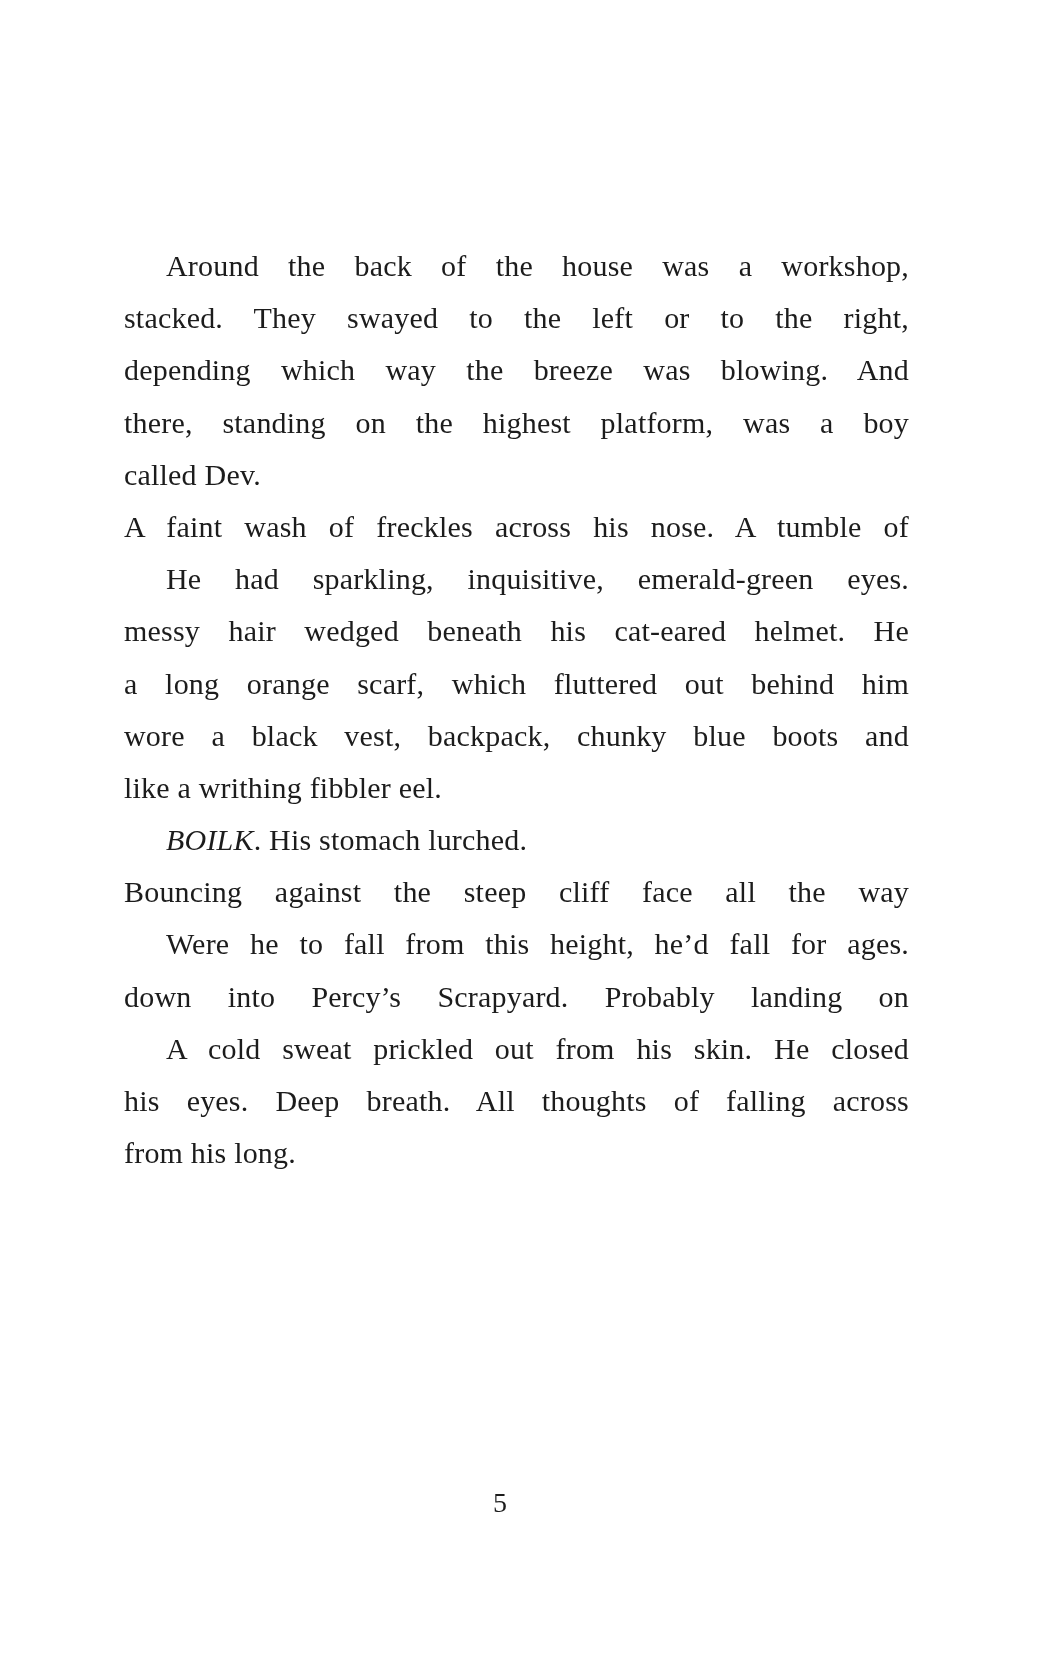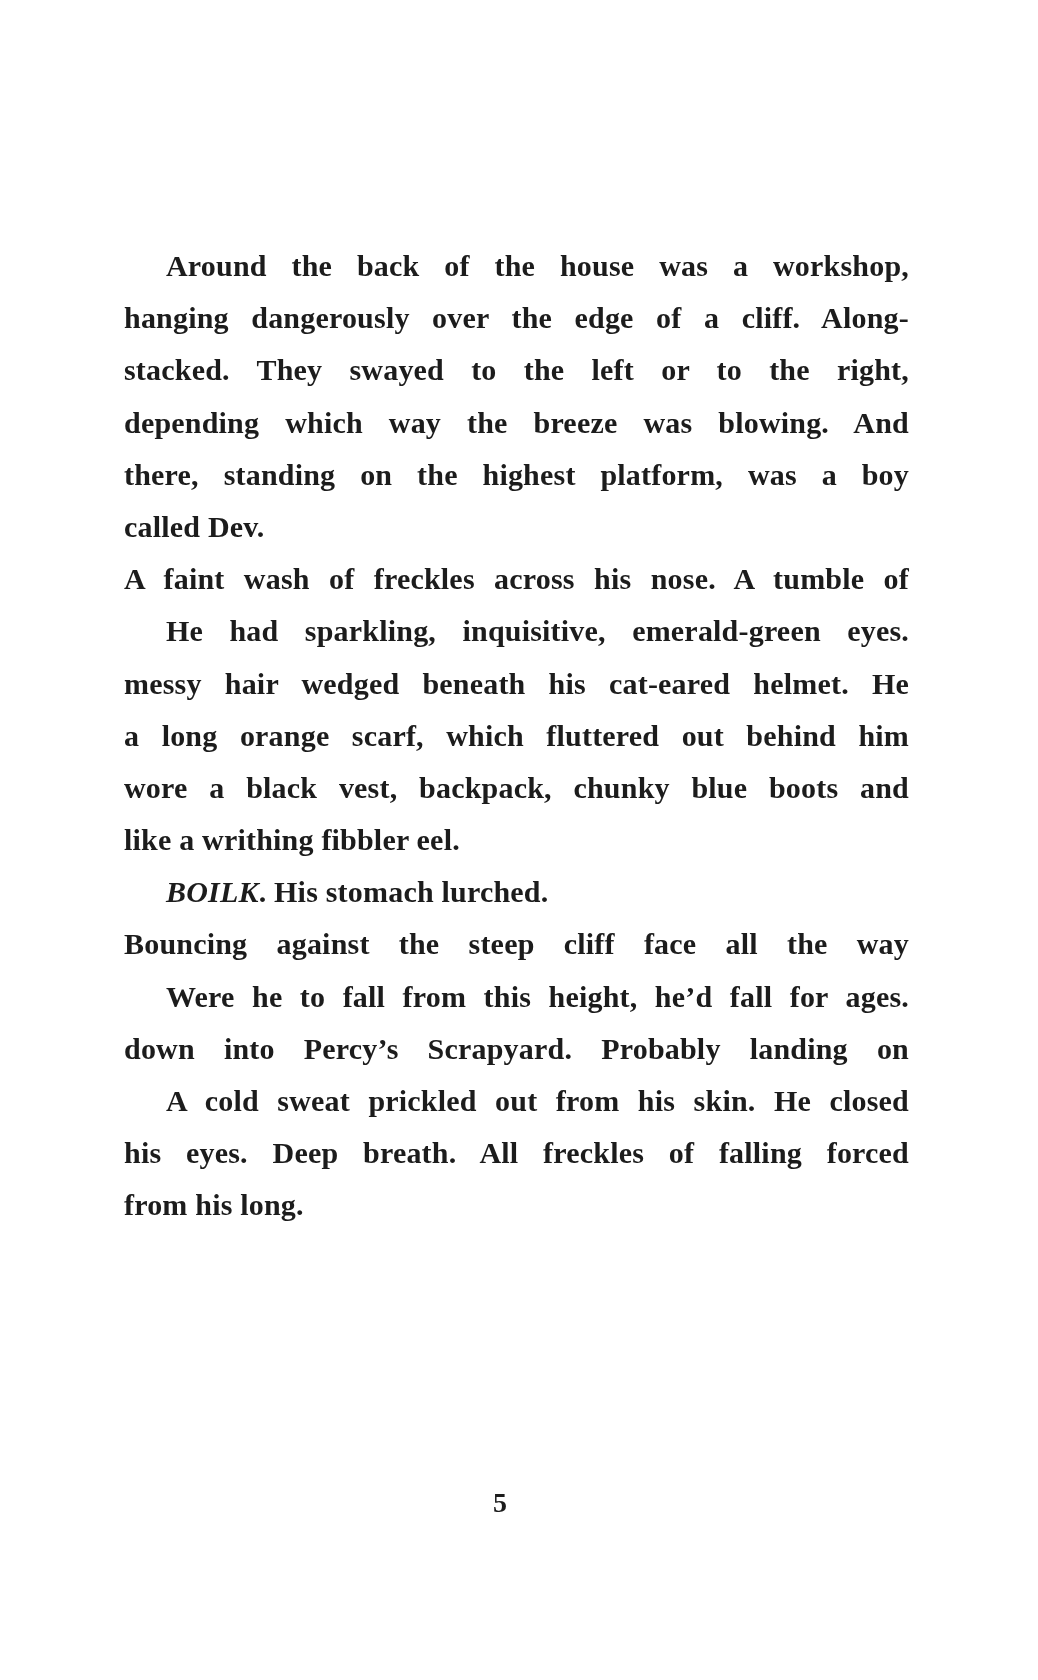--- a/index.html
+++ b/index.html
@@ -14,21 +14,20 @@
       overflow: hidden;
       color: #1a1a1a;
       font-family: "Liberation Serif", "DejaVu Serif", serif;
     }
     .page {
       position: absolute;
       left: 0; top: 0;
       width: 1038px;
       height: 1380px;
       background: #ffffff;
-      font-weight: bold;
     }
     .text-block {
       position: absolute;
       left: 124px;
       top: 240px;
       width: 785px;
     }
     .line {
       display: block;
       height: 52.2px;
@@ -60,39 +59,38 @@
       color: #1c1c1c;
     }
   </style>
 </head>
 <body>
 
 <div class="page">
   <div class="text-block">
 
     <span class="line indent">Around the back of the house was a workshop,</span>
-    <span class="line">hanging dangerously over the edge of a cliff. Along-</span>
     <span class="line">stacked. They swayed to the left or to the right,</span>
     <span class="line">depending which way the breeze was blowing. And</span>
     <span class="line">there, standing on the highest platform, was a boy</span>
     <span class="line last">called Dev.</span>
 
     <span class="line">A faint wash of freckles across his nose. A tumble of</span>
     <span class="line indent">He had sparkling, inquisitive, emerald-green eyes.</span>
     <span class="line">messy hair wedged beneath his cat-eared helmet. He</span>
     <span class="line">a long orange scarf, which fluttered out behind him</span>
     <span class="line">wore a black vest, backpack, chunky blue boots and</span>
     <span class="line last">like a writhing fibbler eel.</span>
 
     <span class="line indent last"><span class="ital">BOILK</span><span>. His stomach lurched.</span></span>
 
     <span class="line">Bouncing against the steep cliff face all the way</span>
     <span class="line indent">Were he to fall from this height, he’d fall for ages.</span>
     <span class="line">down into Percy’s Scrapyard. Probably landing on</span>
 
     <span class="line indent">A cold sweat prickled out from his skin. He closed</span>
-    <span class="line">his eyes. Deep breath. All freckles of falling forced</span>
+    <span class="line">his eyes. Deep breath. All thoughts of falling across</span>
     <span class="line last">from his long.</span>
 
   </div>
 
   <div class="page-number">5</div>
 </div>
 
 </body></html>

